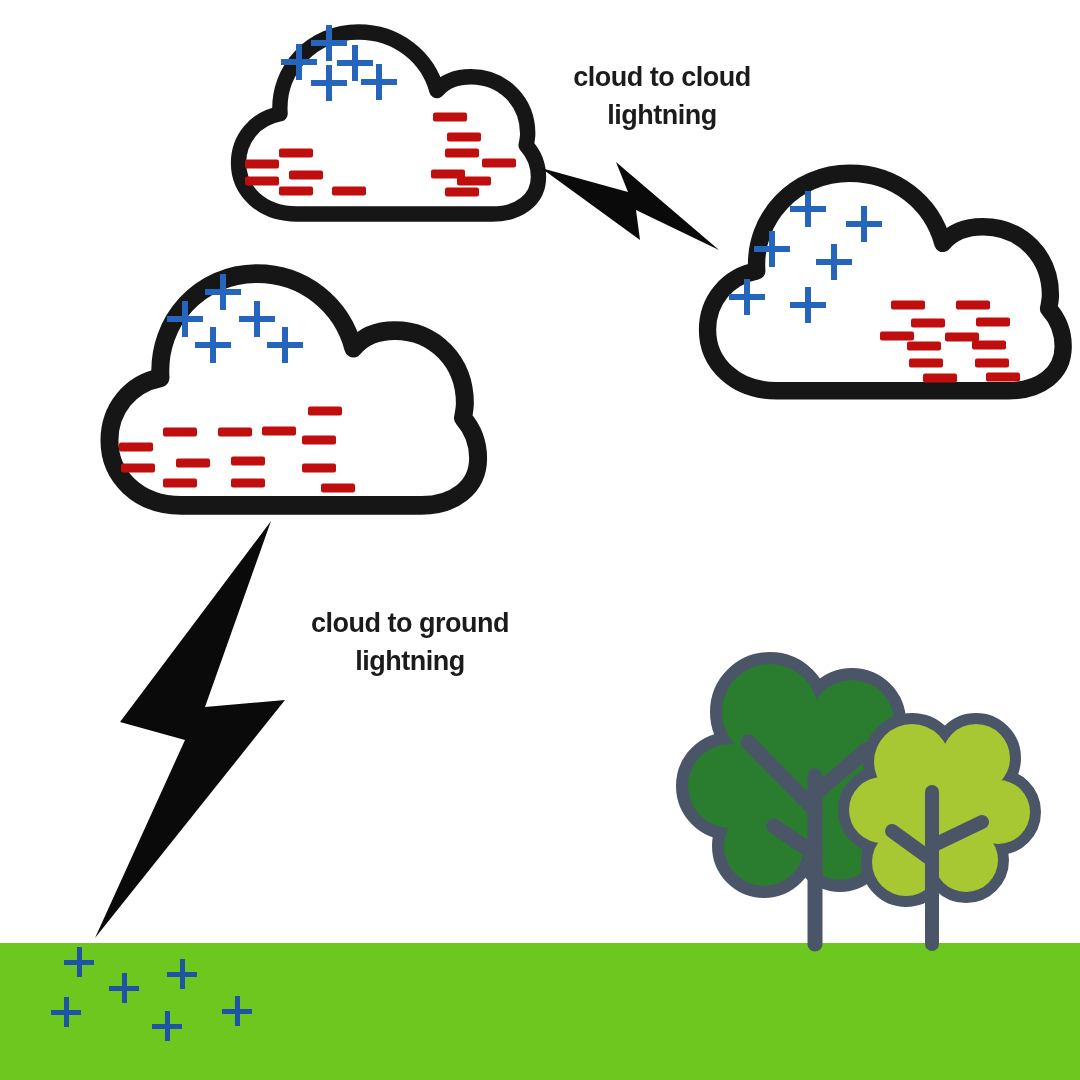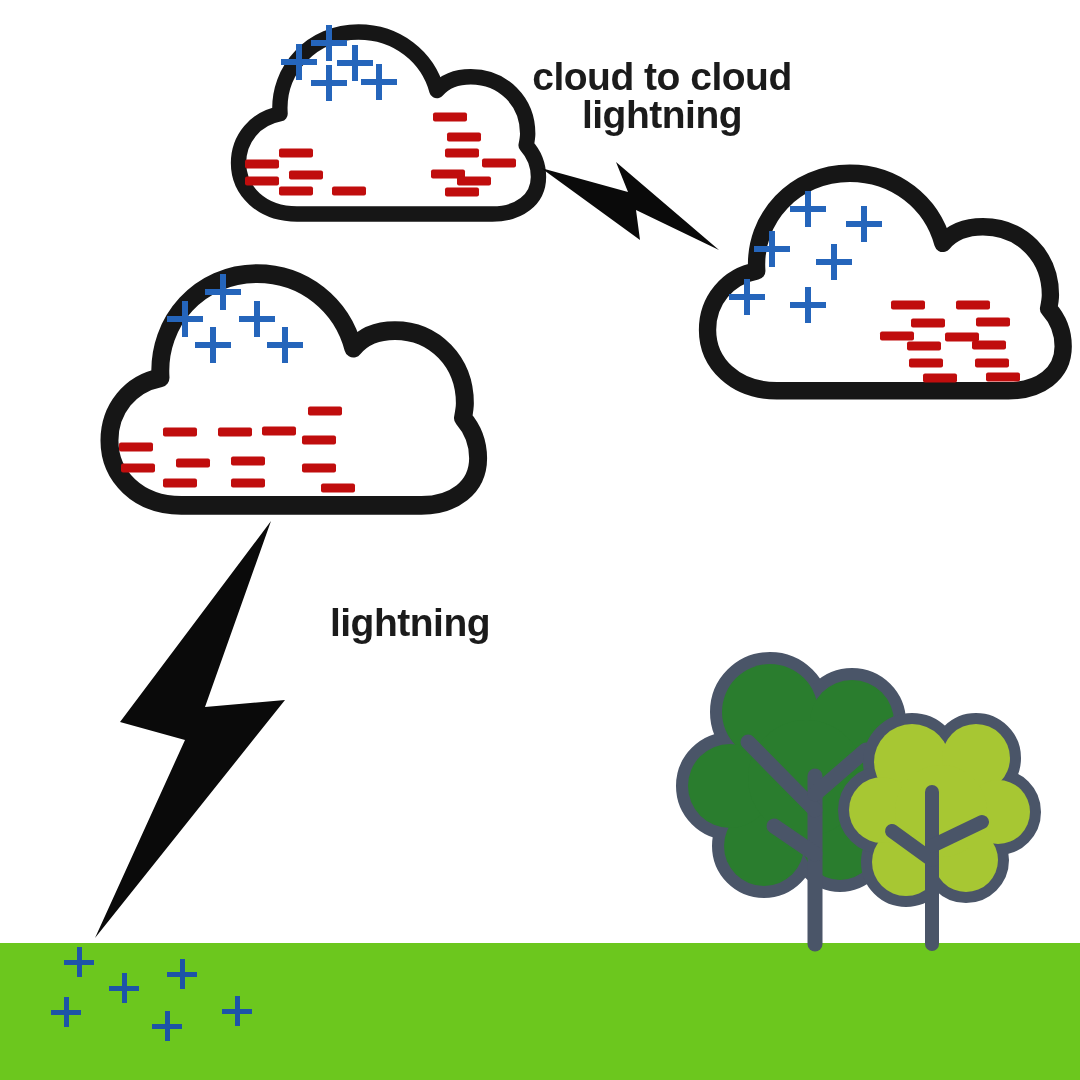--- a/index.html
+++ b/index.html
@@ -8,21 +8,21 @@
     font-family:"Liberation Sans",sans-serif;
     --pos:#2565bb; --gpos:#1d54a8; --neg:#c00d0d;
   }
   .abs{position:absolute;}
   svg{display:block;overflow:visible;}
   
   .ground{position:absolute;left:0;top:943px;width:1080px;height:137px;background:#6cc71e;}
   
   .diagram-label{
     position:absolute;width:340px;text-align:center;color:#1b1b1b;
-    font-size:39px;font-weight:bold;line-height:38px;letter-spacing:-0.5px;
+    font-size:27px;font-weight:bold;line-height:38px;letter-spacing:-0.5px;
   }
   
   #charge-layer span{pointer-events:none;}
   .plus{
     position:absolute;width:36px;height:36px;transform:translate(-50%,-50%);
     color:var(--pos);
   }
   .plus::before{content:"";position:absolute;left:0;right:0;top:50%;height:6px;margin-top:-3px;background:currentColor;}
   .plus::after{content:"";position:absolute;top:0;bottom:0;left:50%;width:6px;margin-left:-3px;background:currentColor;}
   .ground-plus{width:30px;height:30px;color:var(--gpos);}
@@ -112,20 +112,21 @@
       </g>
     </g>
   </svg>
 
   <div class="diagram-label" style="left:492px;top:58px;">
     <div>cloud to cloud</div>
     <div>lightning</div>
   </div>
 
   <div class="diagram-label" style="left:240px;top:604px;">
+    <div>cloud to ground</div>
     <div>lightning</div>
   </div>
 
   <div id="charge-layer" class="abs" style="left:0;top:0;width:1080px;height:1080px">
       <span class="plus" style="left: 329px; top: 43px;"></span>
       <span class="plus" style="left: 299px; top: 62px;"></span>
       <span class="plus" style="left: 355px; top: 63px;"></span>
       <span class="plus" style="left: 329px; top: 83px;"></span>
       <span class="plus" style="left: 379px; top: 82px;"></span>
       <span class="minus" style="left: 450px; top: 117px;"></span>

